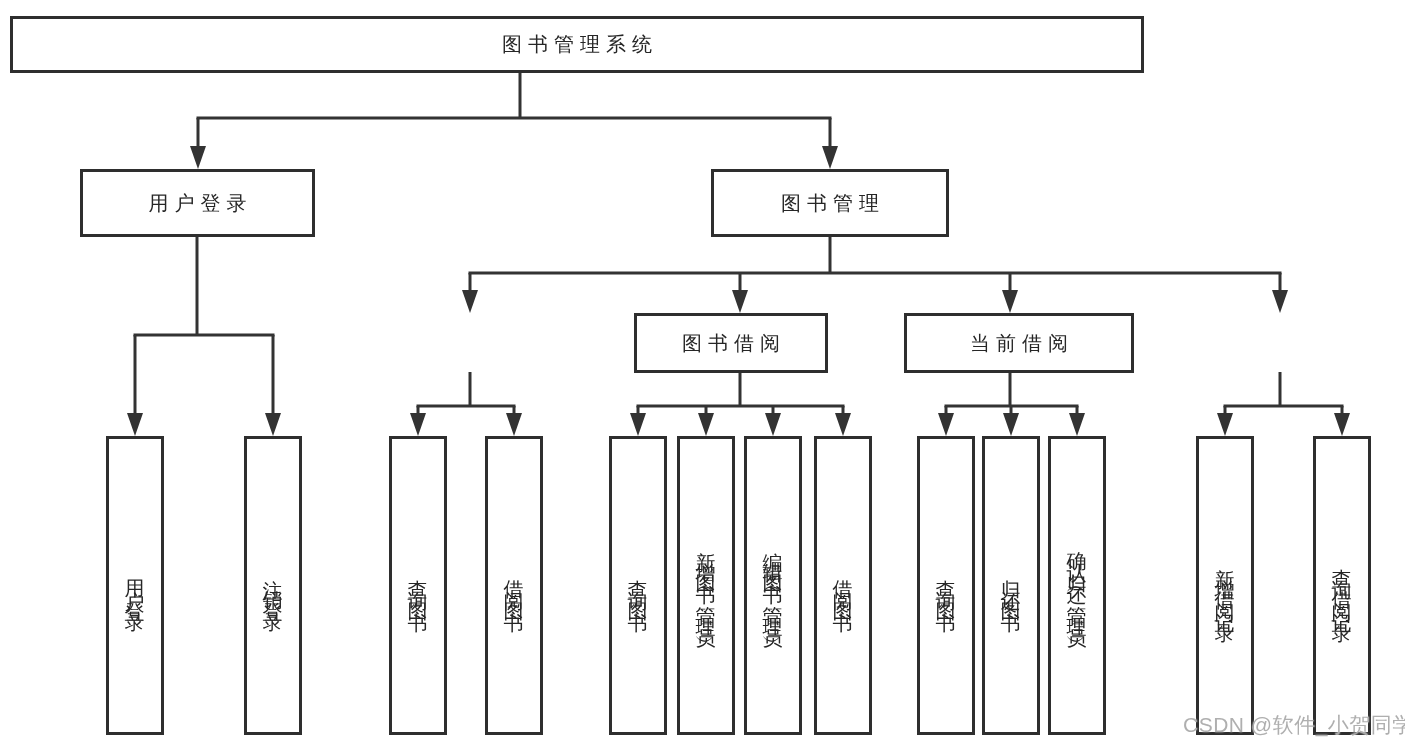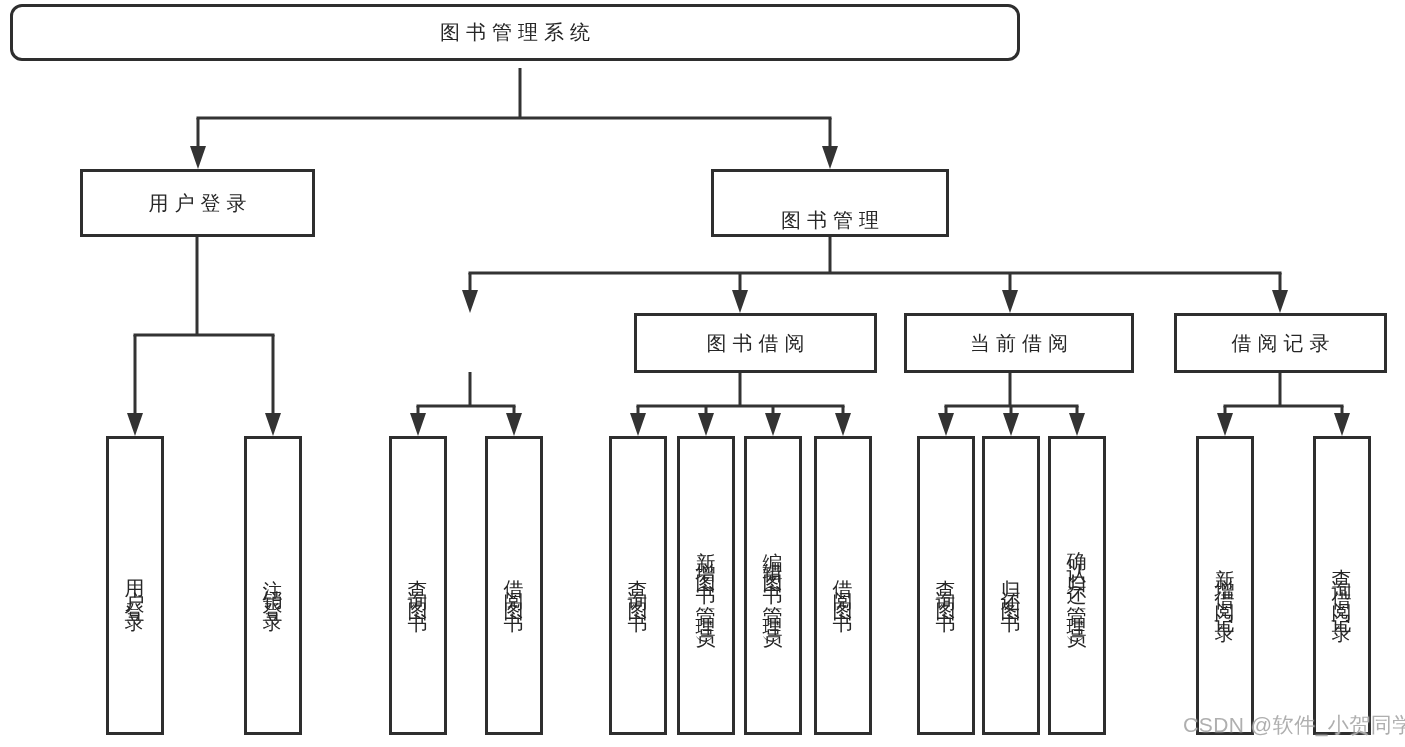--- a/index.html
+++ b/index.html
@@ -121,39 +121,36 @@
       <polygon points="765,413 781,413 773,436"></polygon>
       <polygon points="835,413 851,413 843,436"></polygon>
       <polygon points="938,413 954,413 946,436"></polygon>
       <polygon points="1003,413 1019,413 1011,436"></polygon>
       <polygon points="1069,413 1085,413 1077,436"></polygon>
       <polygon points="1217,413 1233,413 1225,436"></polygon>
       <polygon points="1334,413 1350,413 1342,436"></polygon>
     </g>
   </svg>
 
-  <div class="node" style="left:10px;top:4px;width:1010px;height:57px;border-radius:12px;">
+  <div class="node" style="left:10px;top:16px;width:1134px;height:57px;">
     <span class="h-label">图书管理系统</span>
   </div>
 
   <div class="node" style="left:80px;top:169px;width:235px;height:68px;">
     <span class="h-label">用户登录</span>
   </div>
-  <div class="node" style="left:711px;top:169px;width:238px;height:68px;align-items:flex-end;">
+  <div class="node" style="left:711px;top:169px;width:238px;height:68px;">
     <span class="h-label">图书管理</span>
   </div>
 
-  <div class="node" style="left:634px;top:313px;width:243px;height:60px;">
+  <div class="node" style="left:634px;top:313px;width:194px;height:60px;">
     <span class="h-label">图书借阅</span>
   </div>
   <div class="node" style="left:904px;top:313px;width:230px;height:60px;">
     <span class="h-label">当前借阅</span>
-  </div>
-  <div class="node" style="left:1174px;top:313px;width:213px;height:60px;">
-    <span class="h-label">借阅记录</span>
   </div>
 
   <div class="node leaf" style="left:106px;">
     <span class="v-label">用户登录</span>
   </div>
   <div class="node leaf" style="left:244px;">
     <span class="v-label">注销登录</span>
   </div>
   <div class="node leaf" style="left:389px;">
     <span class="v-label">查询图书</span>

